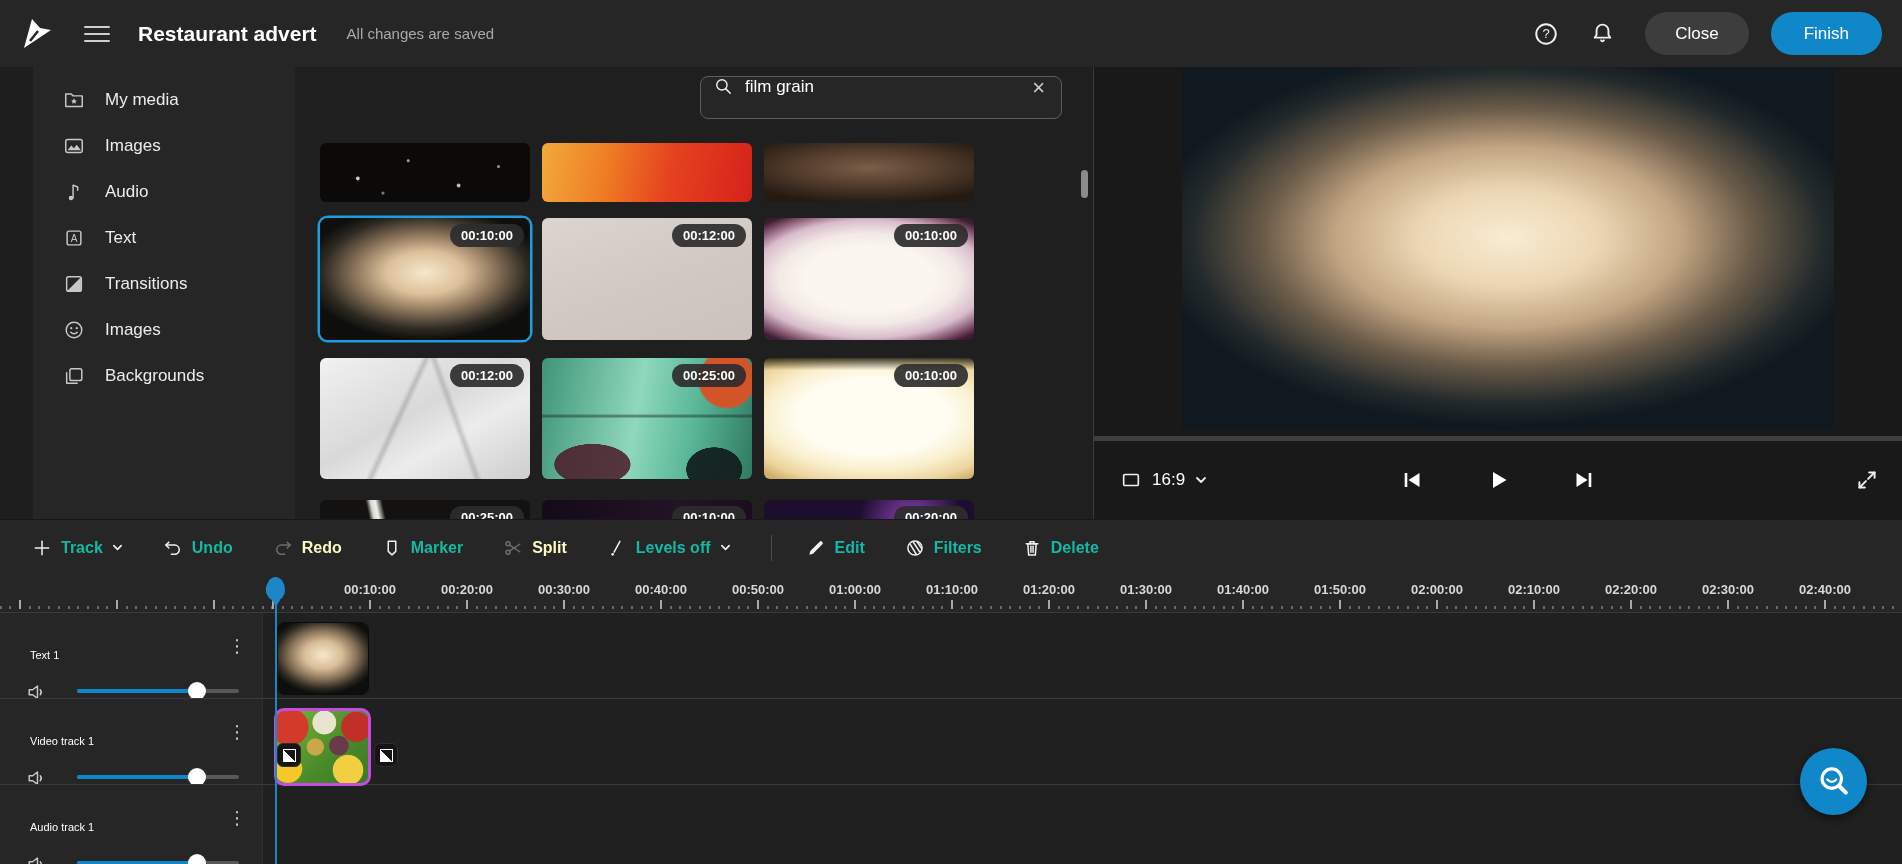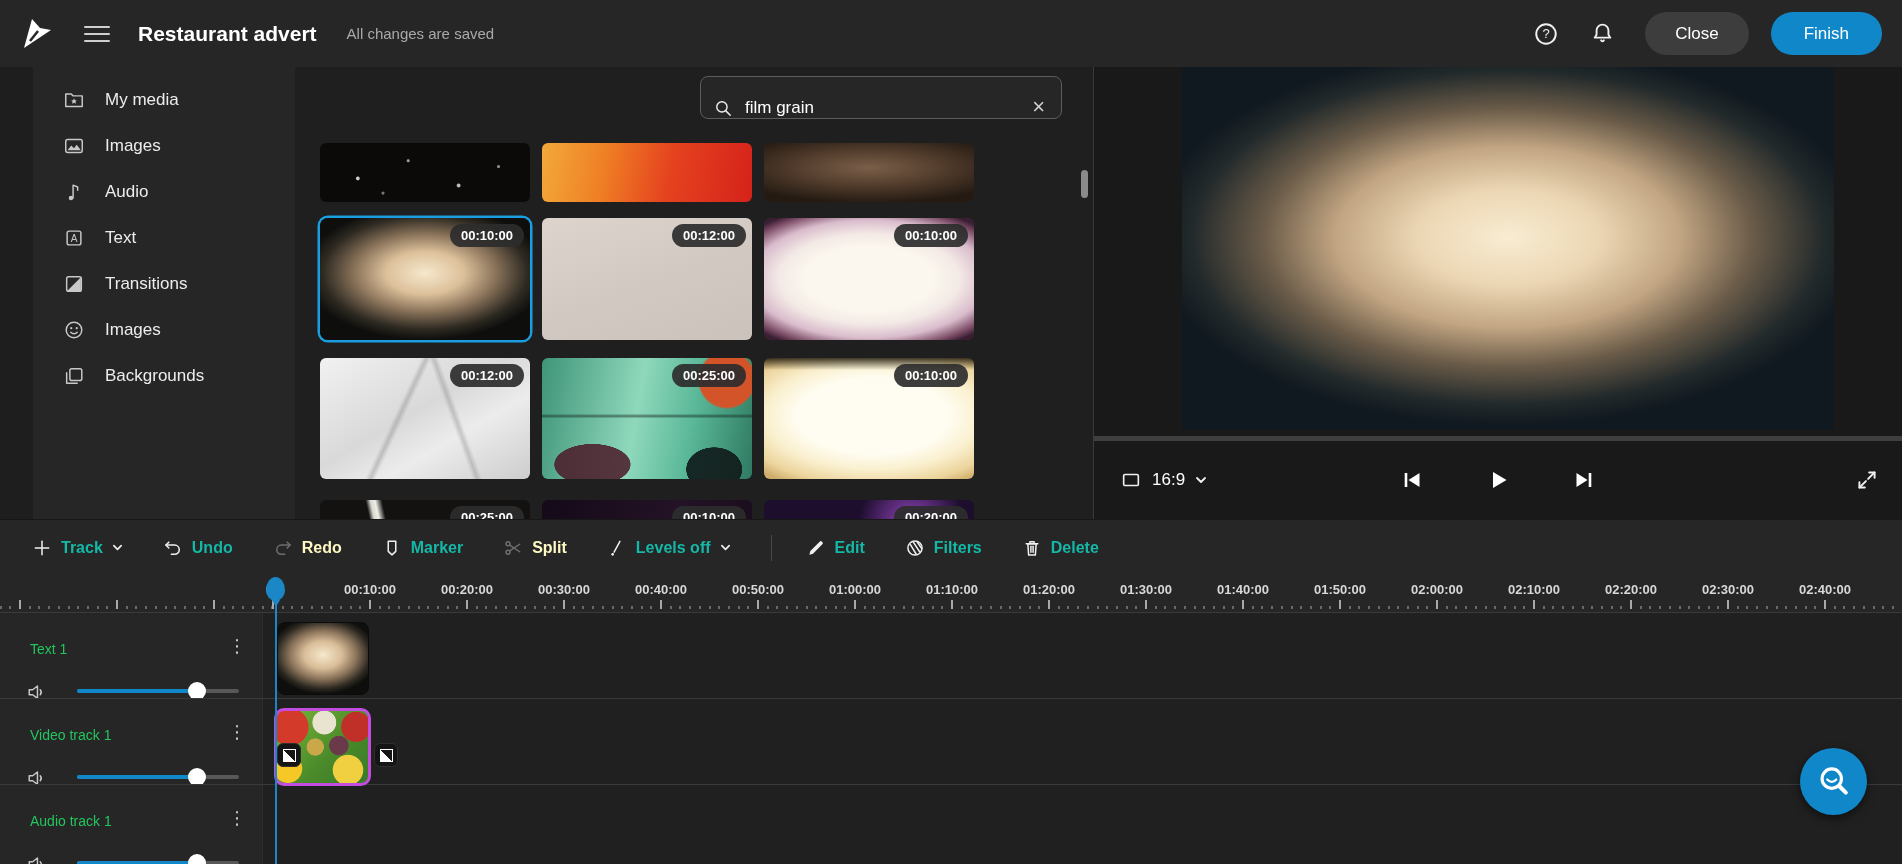--- a/index.html
+++ b/index.html
@@ -27,21 +27,21 @@
   
   .main { display:flex; height:452px;margin-left:33px; }
   .sidebar { width:262px; background:#262626; padding-top:10px; flex:none; }
   .side-item { height:46px; display:flex; align-items:center; padding-left:30px; gap:20px;
                font-size:17px; color:#ececec; cursor:pointer; }
   .side-item.active { background:#3a3a3a; color:#fff; }
   .side-item .si { width:22px; height:22px; flex:none; }
 
   .media-panel { flex:1; background:#1f1f1f; position:relative; border-right:1px solid #3a3a3a; }
   .search-box { position:absolute; top:9px; right:31px; width:362px; height:43px; background:#262626;
-                border:1px solid #5c5c5c; border-radius:8px; display:flex; align-items:flex-end; padding:0 13px; }
+                border:1px solid #5c5c5c; border-radius:8px; display:flex; align-items:flex-start; padding:0 13px; }
   .search-box input { flex:1; background:transparent; border:none; outline:none; color:#fff;
                       font-size:17px; font-family:inherit; margin-left:12px; }
   .search-clear { color:#cfcfcf; font-size:22px; line-height:1; cursor:pointer; padding:0 3px; }
 
   .thumb-grid { position:absolute; left:0; right:0; top:58px; bottom:0; overflow:hidden; }
   .thumb { position:absolute; width:210px; border-radius:6px; cursor:pointer; overflow:hidden; }
   .thumb.sel { box-shadow:0 0 0 2.5px #1a9ee0; border-radius:8px; }
   .badge { position:absolute; top:6px; right:6px; background:rgba(45,45,45,0.92); color:#fff;
            font-size:13px; font-weight:700; padding:4px 11px; border-radius:13px; }
   .scroll-thumb { position:absolute; right:5px; top:103px; width:7px; height:28px; background:#8a8a8a; border-radius:4px; cursor:pointer; }
@@ -110,21 +110,21 @@
        repeating-linear-gradient(to right, #a8a8a8 0 2px, transparent 2px 97px),
        repeating-linear-gradient(to right, #6a6a6a 0 2px, transparent 2px 9.7px);
      background-size:auto 9px, auto 3px;
      background-position:272px bottom, 272px bottom;
      background-repeat:repeat-x; cursor:pointer; }
 
   
   .tracks { position:relative; height:252px; background:#202020; overflow:hidden; }
   .track-row { position:absolute; left:0; right:0; height:86px; border-top:1px solid #3a3a3a; }
   .track-head { position:absolute; left:0; top:0; bottom:0; width:263px; background:#262626; border-right:1px solid #2e2e2e; }
-  .track-name { position:absolute; left:30px; top:28px; font-size:14px; color:#22c55e; }
+  .track-name { position:absolute; left:30px; top:36px; font-size:11px; color:#ffffff; }
   .kebab { position:absolute; left:228px; top:24px; font-size:18px; color:#cfcfcf; cursor:pointer; line-height:1; }
   .vol-icon { position:absolute; left:26px; top:68px; width:22px; height:22px; cursor:pointer; }
   .vol-slider { position:absolute; left:77px; top:76px; width:162px; height:4px; background:#585858; border-radius:2px; cursor:pointer; }
   .vol-fill { width:74%; height:100%; background:#1087c9; border-radius:2px; }
   .vol-thumb { position:absolute; left:calc(74% - 9px); top:-7px; width:18px; height:18px; background:#fff; border-radius:50%; }
 
   .clip-text { position:absolute; left:277px; top:10px; width:92px; height:73px; border-radius:8px;
      border:1px solid #0c0c0c; cursor:pointer;
      background:radial-gradient(ellipse 60% 55% at 50% 45%, #f6e8cc 0%, #d9bd98 35%, #8a735a 62%, #2e2a22 86%, #0e0e0c 100%); }
   .clip-video { position:absolute; left:274px; top:96px; width:97px; height:78px; border-radius:10px;

